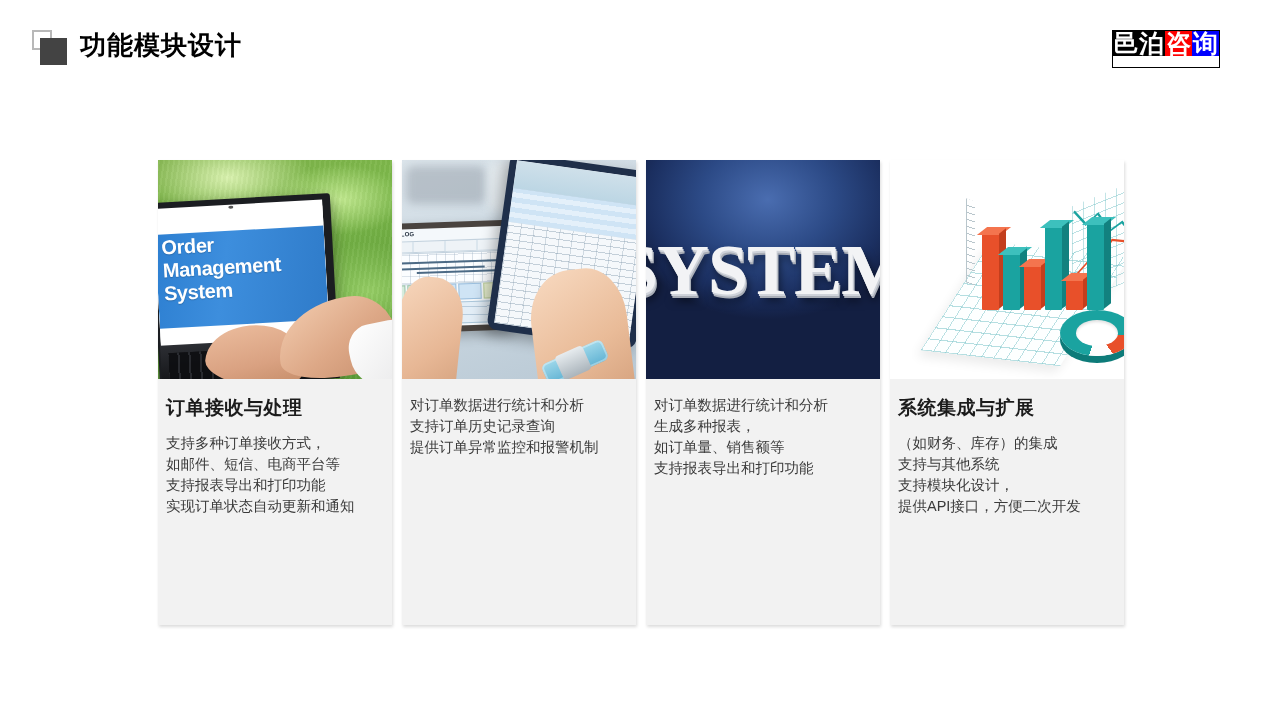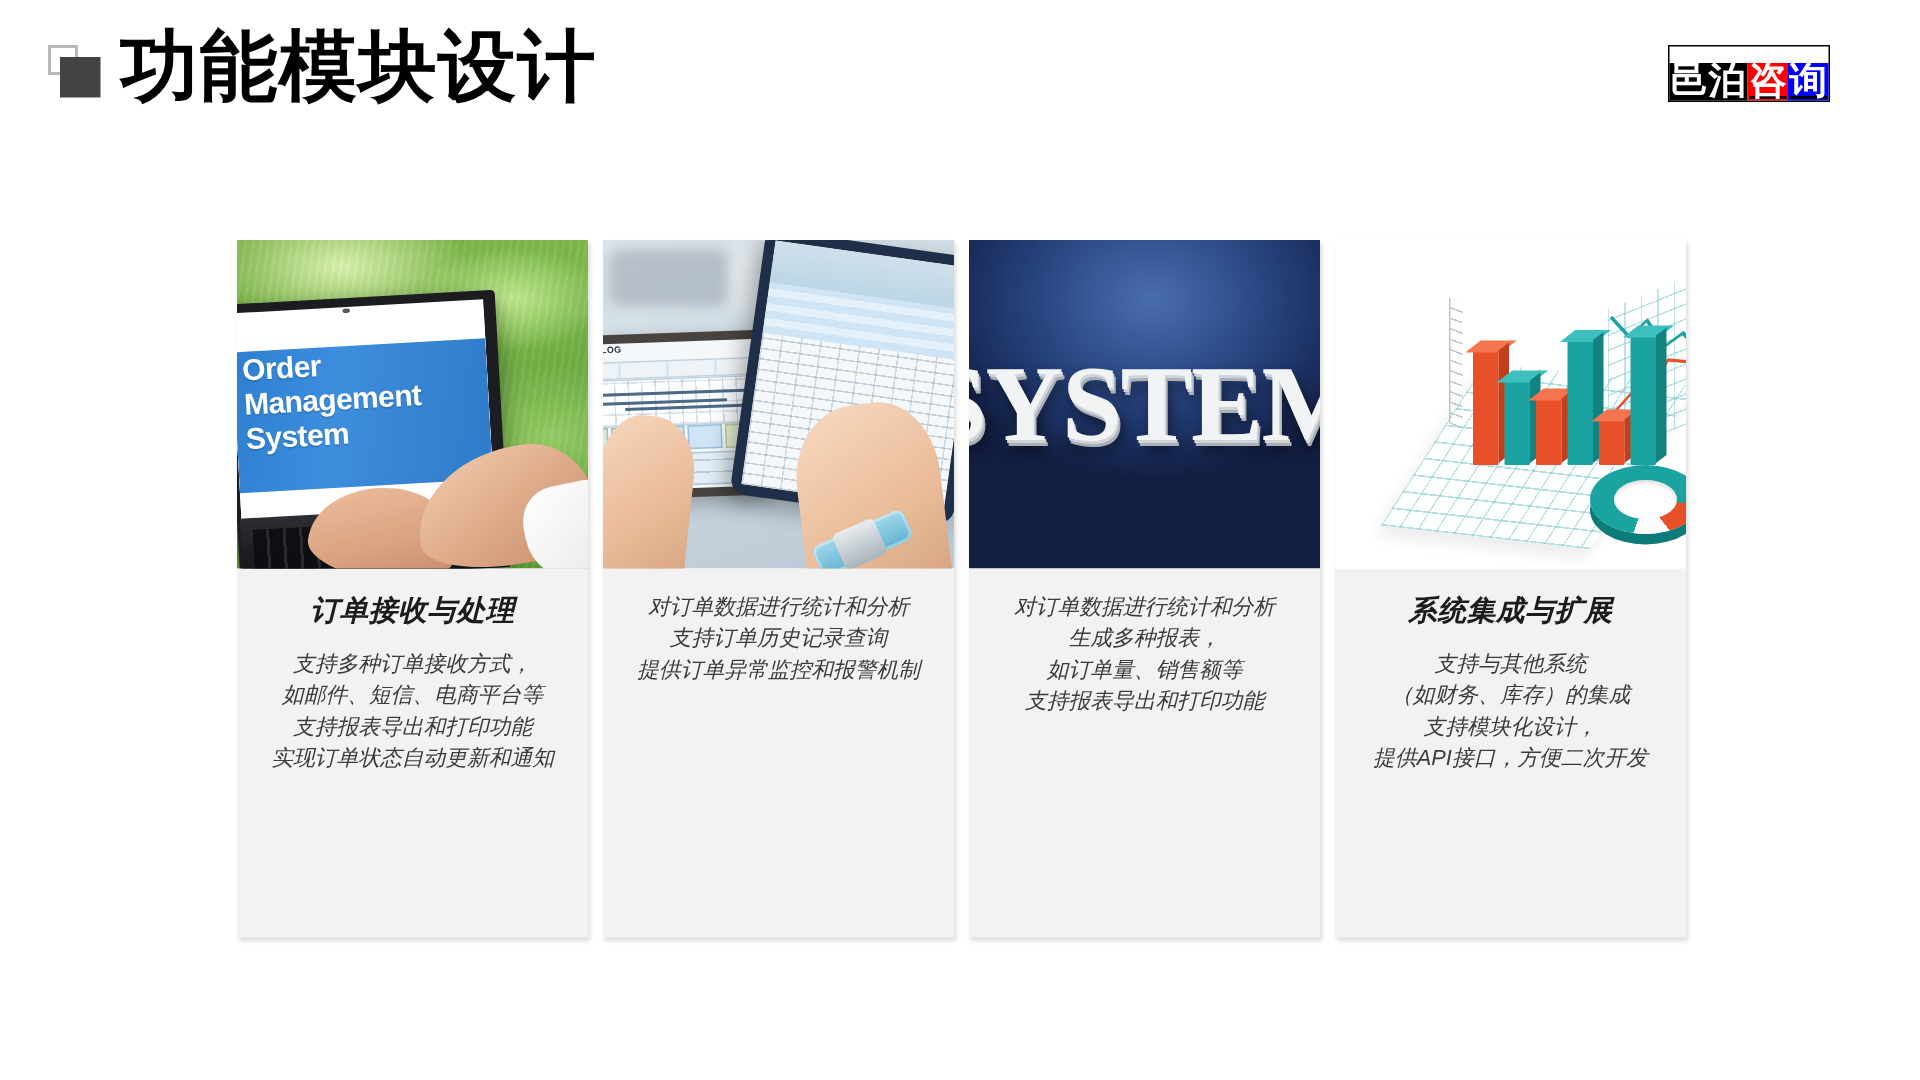--- a/index.html
+++ b/index.html
@@ -42,39 +42,38 @@
     position: absolute;
     left: 8px; top: 8px;
     width: 27px;
     height: 27px;
     background: #434343;
   }
   .page-title {
     position: absolute;
     left: 80px;
     top: 19px;
-    font-size: 52px;
+    font-size: 26px;
     font-weight: bold;
     color: #000000;
     letter-spacing: 1px;
     line-height: 52px;
     white-space: nowrap;
   }
 
   
   .brand-logo {
     position: absolute;
     right: 60px;
     top: 30px;
     display: flex;
     height: 36px;
-    align-items: flex-end;
+    align-items: flex-start;
     border: 1px solid #000;
     box-sizing: content-box;
-    text-decoration: underline;
   }
   .brand-seg {
     display: flex;
     align-items: center;
     justify-content: center;
     font-size: 25px;
     font-weight: bold;
     color: #ffffff;
     line-height: 1;
     padding: 0 1px;
@@ -106,22 +105,20 @@
     width: 234px;
     height: 219px;
     position: relative;
     overflow: hidden;
     background: #ffffff;
     flex: none;
   }
   .card-body {
     flex: 1;
     padding: 16px 8px 0 8px;
-    text-align: center;
-    font-style: italic;
   }
   .card-title {
     font-size: 19px;
     font-weight: bold;
     color: #1c1c1c;
     line-height: 26px;
     margin-bottom: 12px;
     letter-spacing: 0.5px;
   }
   .card-desc {
@@ -612,21 +609,21 @@
 
         <div class="m4-donut">
           <span class="ring"></span>
           <span class="hole"></span>
         </div>
       </div>
     </div>
     <div class="card-body">
       <div class="card-title">系统集成与扩展</div>
       <div class="card-desc">
+        <div>（如财务、库存）的集成</div>
         <div>支持与其他系统</div>
-        <div>（如财务、库存）的集成</div>
         <div>支持模块化设计，</div>
         <div>提供API接口，方便二次开发</div>
       </div>
     </div>
   </div>
 
 </div>
 
 </body></html>

